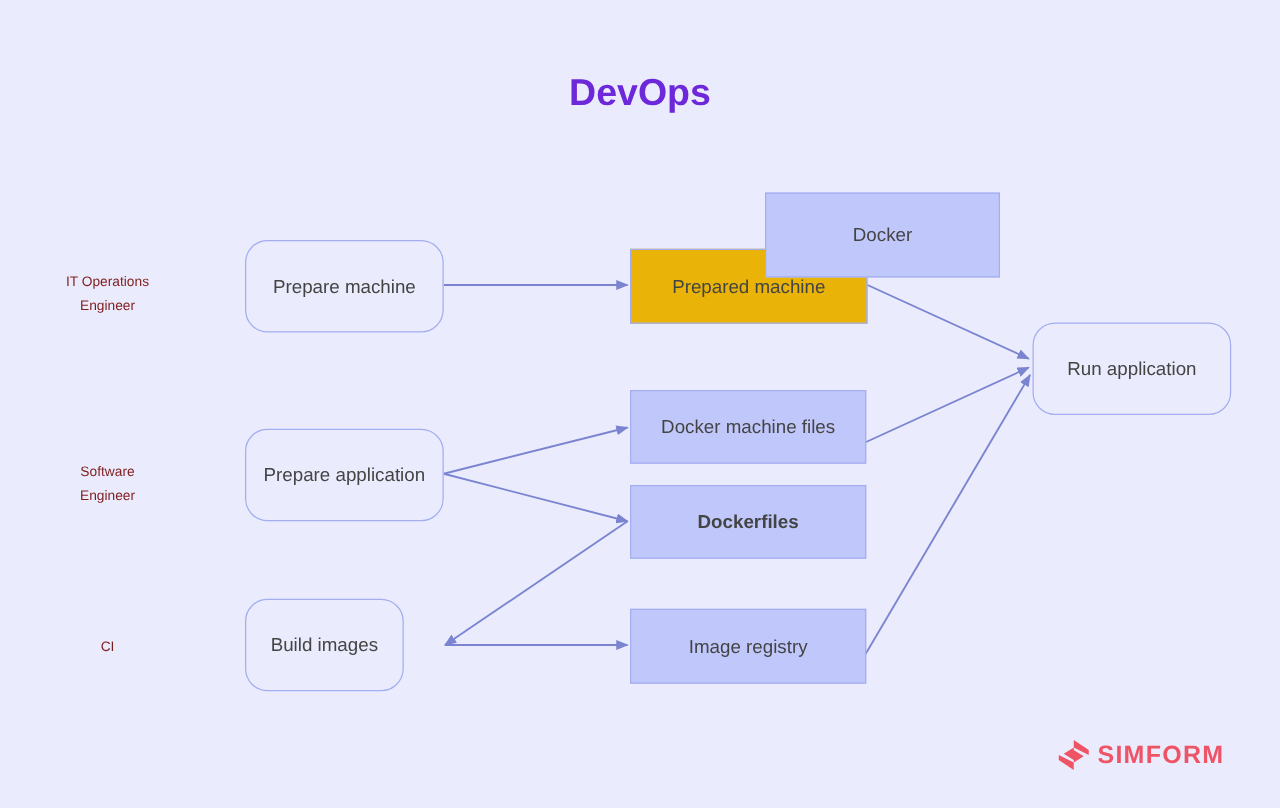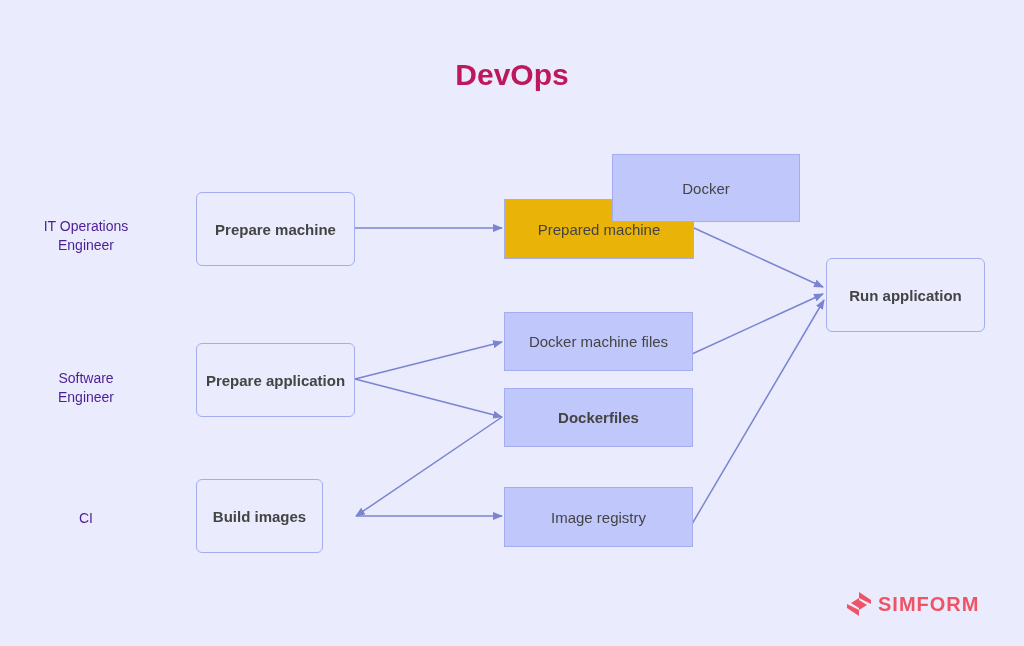--- a/index.html
+++ b/index.html
@@ -1,21 +1,21 @@
 <!DOCTYPE html>
 <html><head>
 <meta charset="utf-8">
 <style>
   html, body { margin:0; padding:0; }
   body { width:1024px; height:646px; background:#eaecfd; position:relative; overflow:hidden;
          font-family:"Liberation Sans", sans-serif; color:#3f3f46; }
-  .title { position:absolute; left:0; width:1024px; top:58px; text-align:center; font-size:30px; font-weight:bold; color:#be185d; }
-  .role { position:absolute; width:120px; text-align:center; font-size:14px; color:#4c1d95; line-height:19px; }
+  .title { position:absolute; left:0; width:1024px; top:58px; text-align:center; font-size:30px; font-weight:bold; color:#6d28d9; }
+  .role { position:absolute; width:120px; text-align:center; font-size:11px; color:#7f1d1d; line-height:19px; }
   .node { position:absolute; display:flex; align-items:center; justify-content:center; font-size:15px; color:#444; box-sizing:border-box; }
-  .rounded { border:1.5px solid #a3adf0; border-radius:6px; background:#eaecfd;font-weight:bold; }
+  .rounded { border:1.5px solid #a3adf0; border-radius:18px; background:#eaecfd; }
   .plain { border:1.5px solid #a3adf0; background:#eab308; }
   .filled { border:1.5px solid #a3adf0; background:#c0c8fb; }
   svg.edges { position:absolute; left:0; top:0; }
   .logo { position:absolute; left:846px; top:591px; display:flex; align-items:center; gap:6px; }
   .logo-text { font-size:20px; font-weight:bold; color:#ef5466; letter-spacing:1px; }
 </style>
 </head>
 <body>
 
 <div class="title">DevOps</div>

